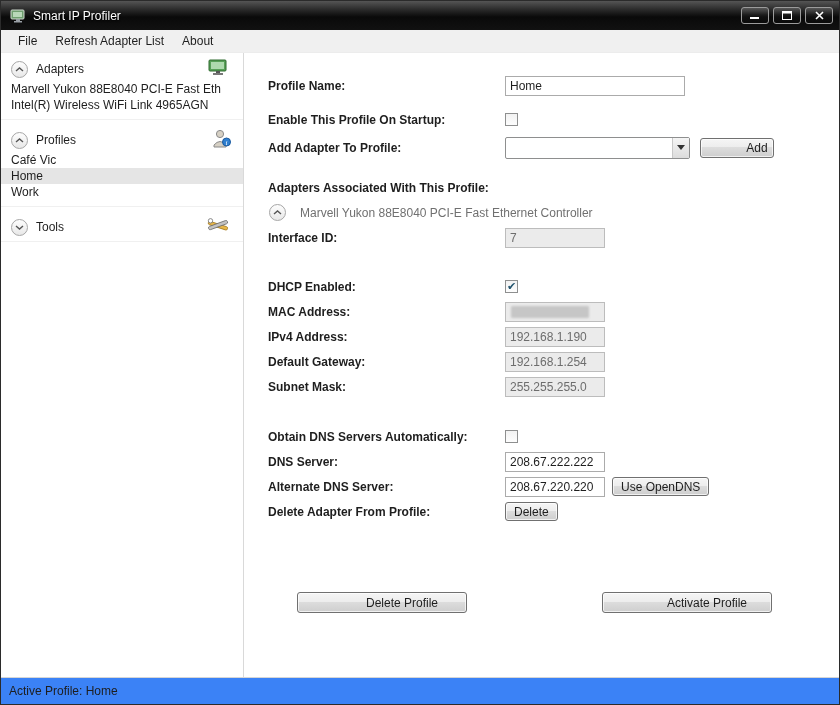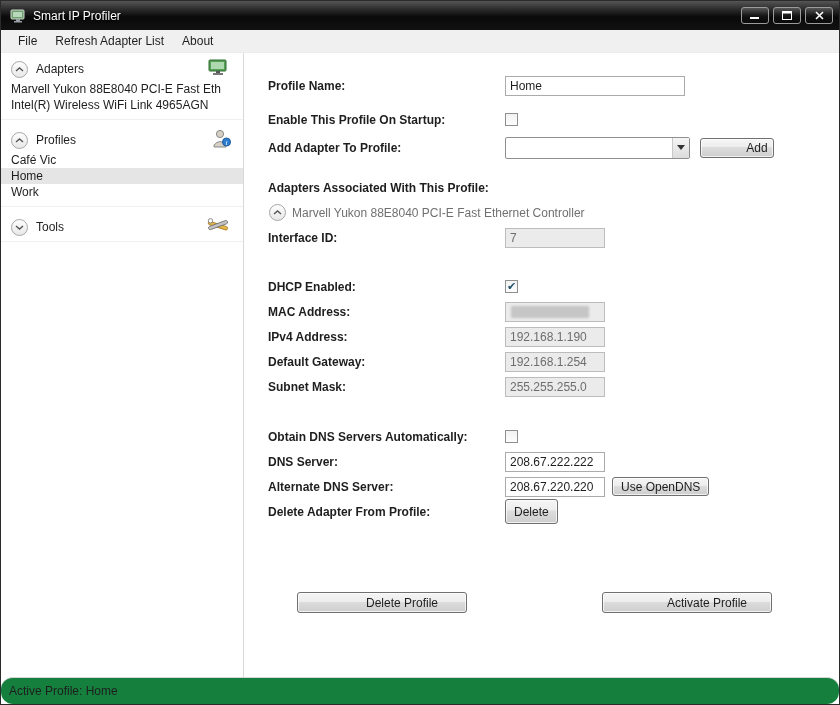--- a/index.html
+++ b/index.html
@@ -124,33 +124,33 @@
     border: 1px solid #707070; border-radius: 3px;
     background: linear-gradient(#f5f5f5, #ededed 45%, #dddddd 46%, #cecece);
     box-shadow: inset 0 0 0 1px rgba(255,255,255,.7);
     font: 12px "Liberation Sans", sans-serif; color: #1e1e1e;
     display: flex; align-items: center; justify-content: center;
     height: 20px;
     padding-left: 40px;
   }
   .btn-add { width: 74px; margin-left: 10px; }
   .btn-opendns { padding: 0 8px; margin-left: 7px; height: 19px; }
-  .btn-delete { padding: 0 8px; height: 25px; }
-  .adapter-head { display: flex; align-items: center; gap: 6px; color: #707070; width: 560px; text-align: right; }
+  .btn-delete { padding: 0 8px; height: 19px; }
+  .adapter-head { display: flex; align-items: center; gap: 14px; color: #707070; width: 560px; text-align: right; }
   .adapter-head .expander-circle { margin-left: 1px; }
   .bottom-btns {
     display: flex; justify-content: space-between; width: 507px;
     margin-top: 68px; margin-left: -3px;
   }
   .btn-big { width: 170px; height: 21px; margin-left: 32px; }
   
   .statusbar {
     height: 27px; flex: 0 0 27px;
-    background: #15803d; border-top: 1px solid #d6d6d6;
-    display: flex; align-items: center; padding-left: 8px; border-radius: 12px;
+    background: #3b82f6; border-top: 1px solid #d6d6d6;
+    display: flex; align-items: center; padding-left: 8px;
   }
 </style>
 </head>
 <body>
 
 <div class="window">
 
   <div class="titlebar">
     <span class="app-icon">
       <svg width="16" height="16" viewBox="0 0 16 16">

